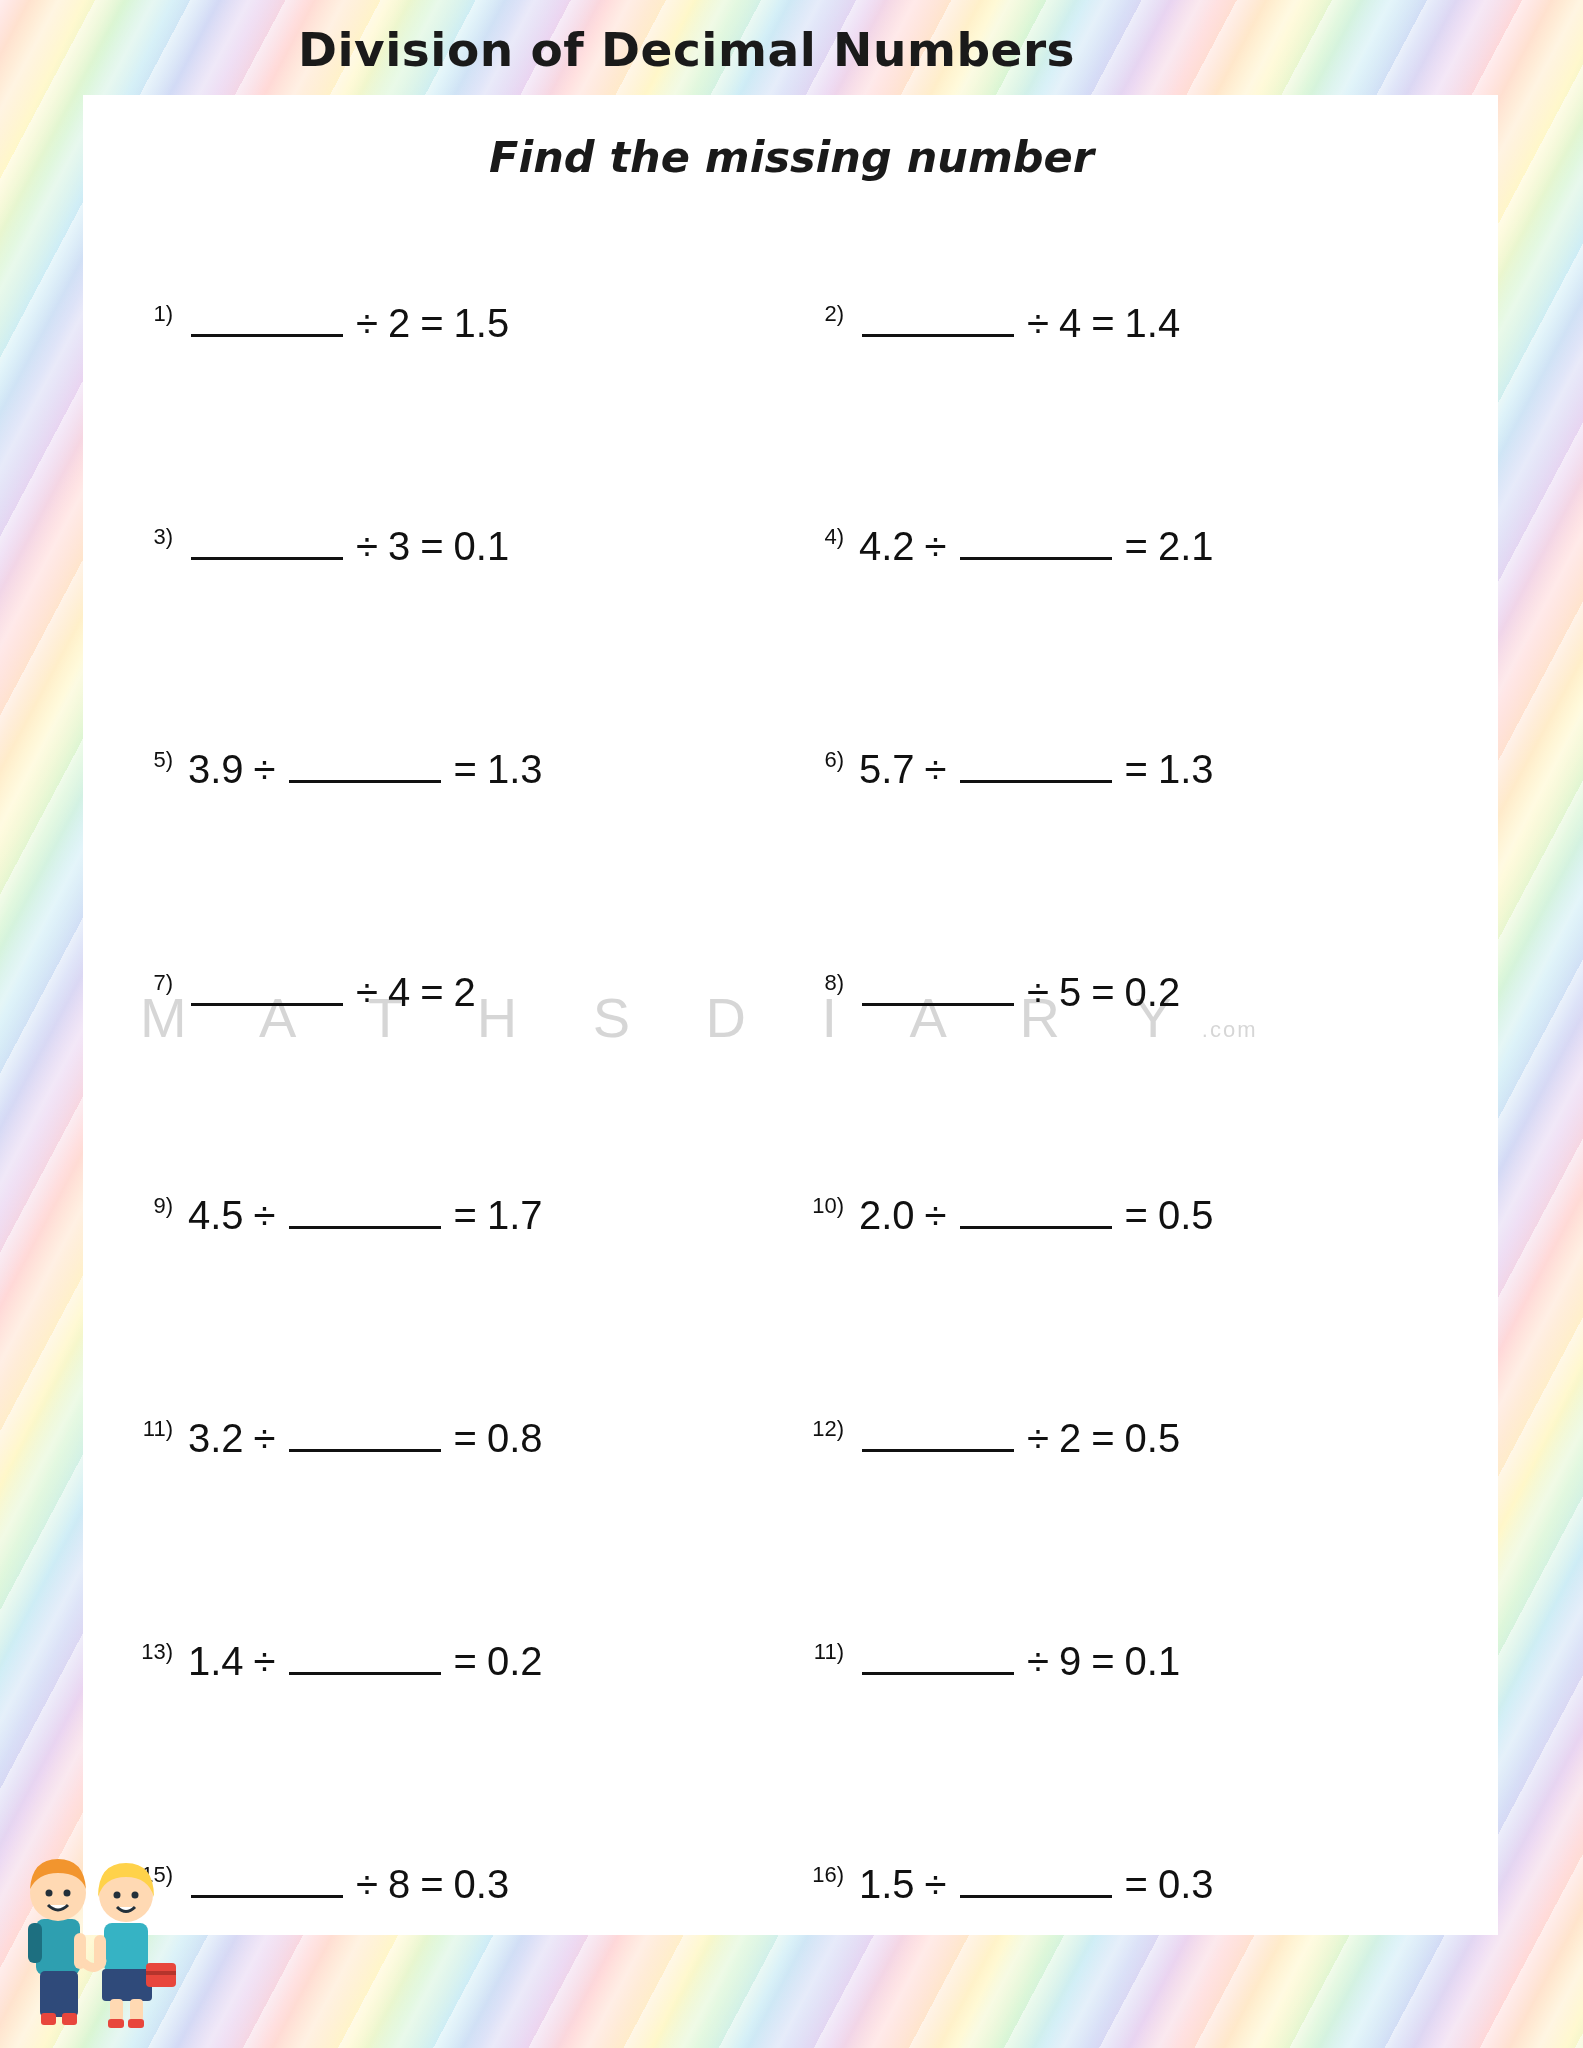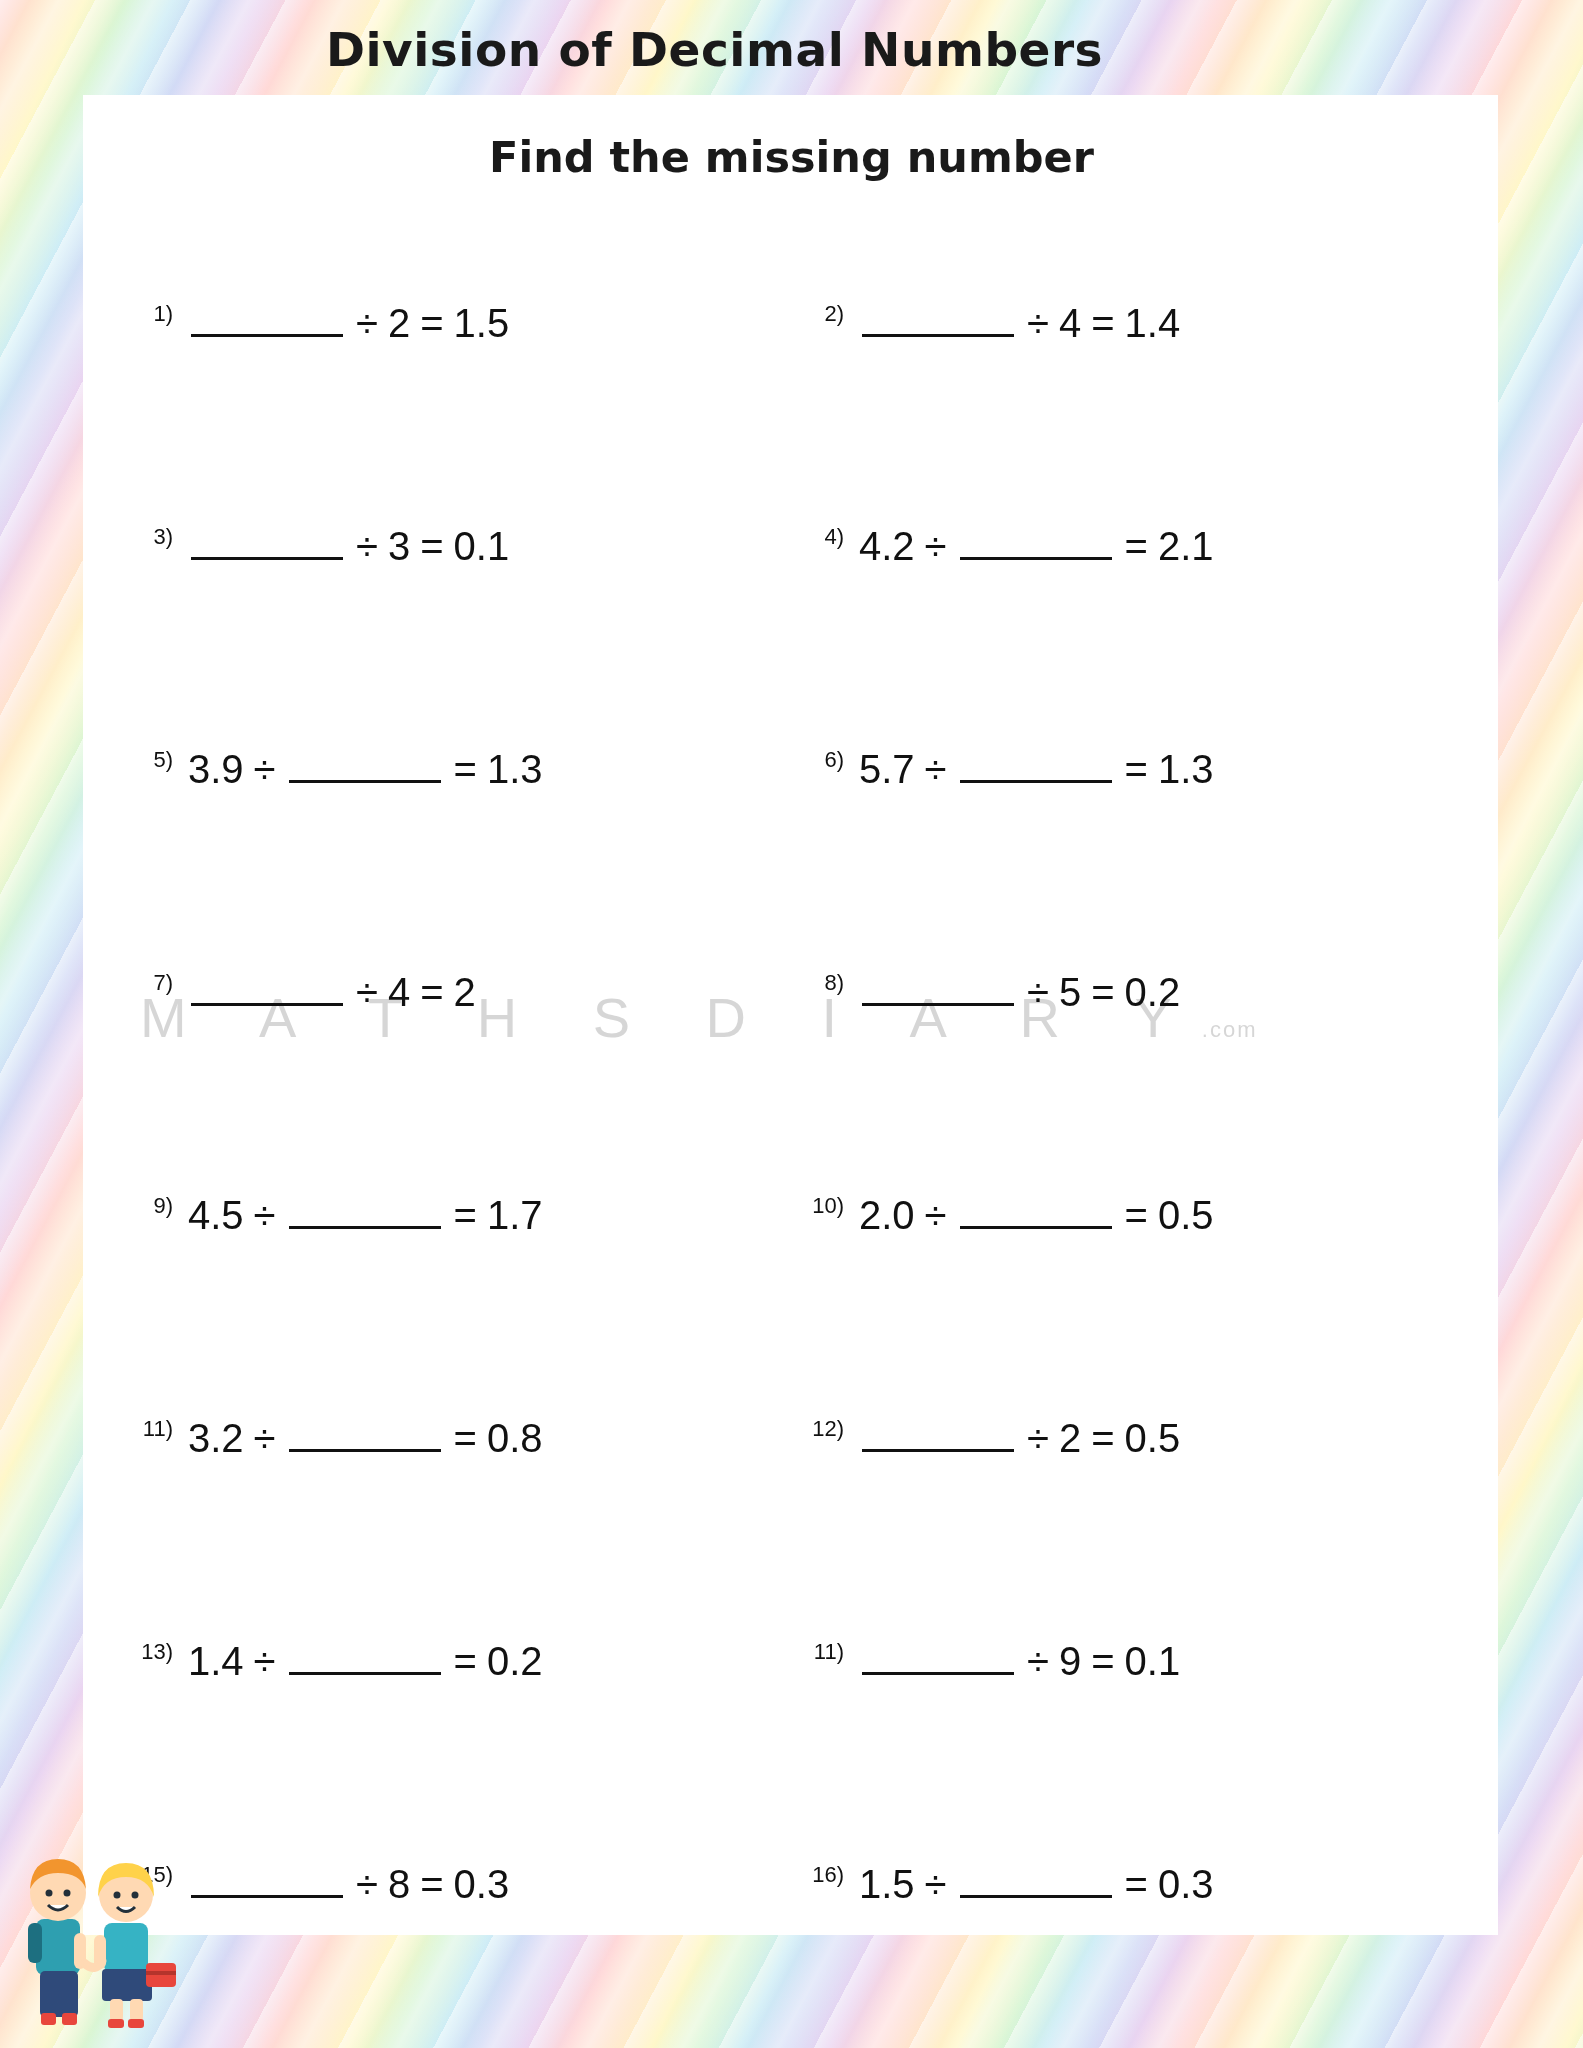--- a/index.html
+++ b/index.html
@@ -64,33 +64,33 @@
     top: 22px;
     left: 0;
     width: 1373px;
     text-align: center;
     font-family: "DejaVu Sans", sans-serif;
     font-size: 47px;
     font-weight: bold;
     color: #1a1a1a;
     letter-spacing: 0.5px;
     z-index: 5;
-    margin-left: 28px;
   }
   #sub-title {
     position: absolute;
     top: 132px;
     left: 0;
     width: 1583px;
     text-align: center;
     font-family: "DejaVu Sans", sans-serif;
     font-size: 43px;
     font-weight: bold;
     color: #1a1a1a;
     z-index: 5;
+    font-style: italic;
   }
 
   
   #watermark {
     position: absolute;
     top: 985px;
     left: 140px;
     width: 1080px;
     font-family: "Liberation Sans", sans-serif;
     font-size: 56px;

